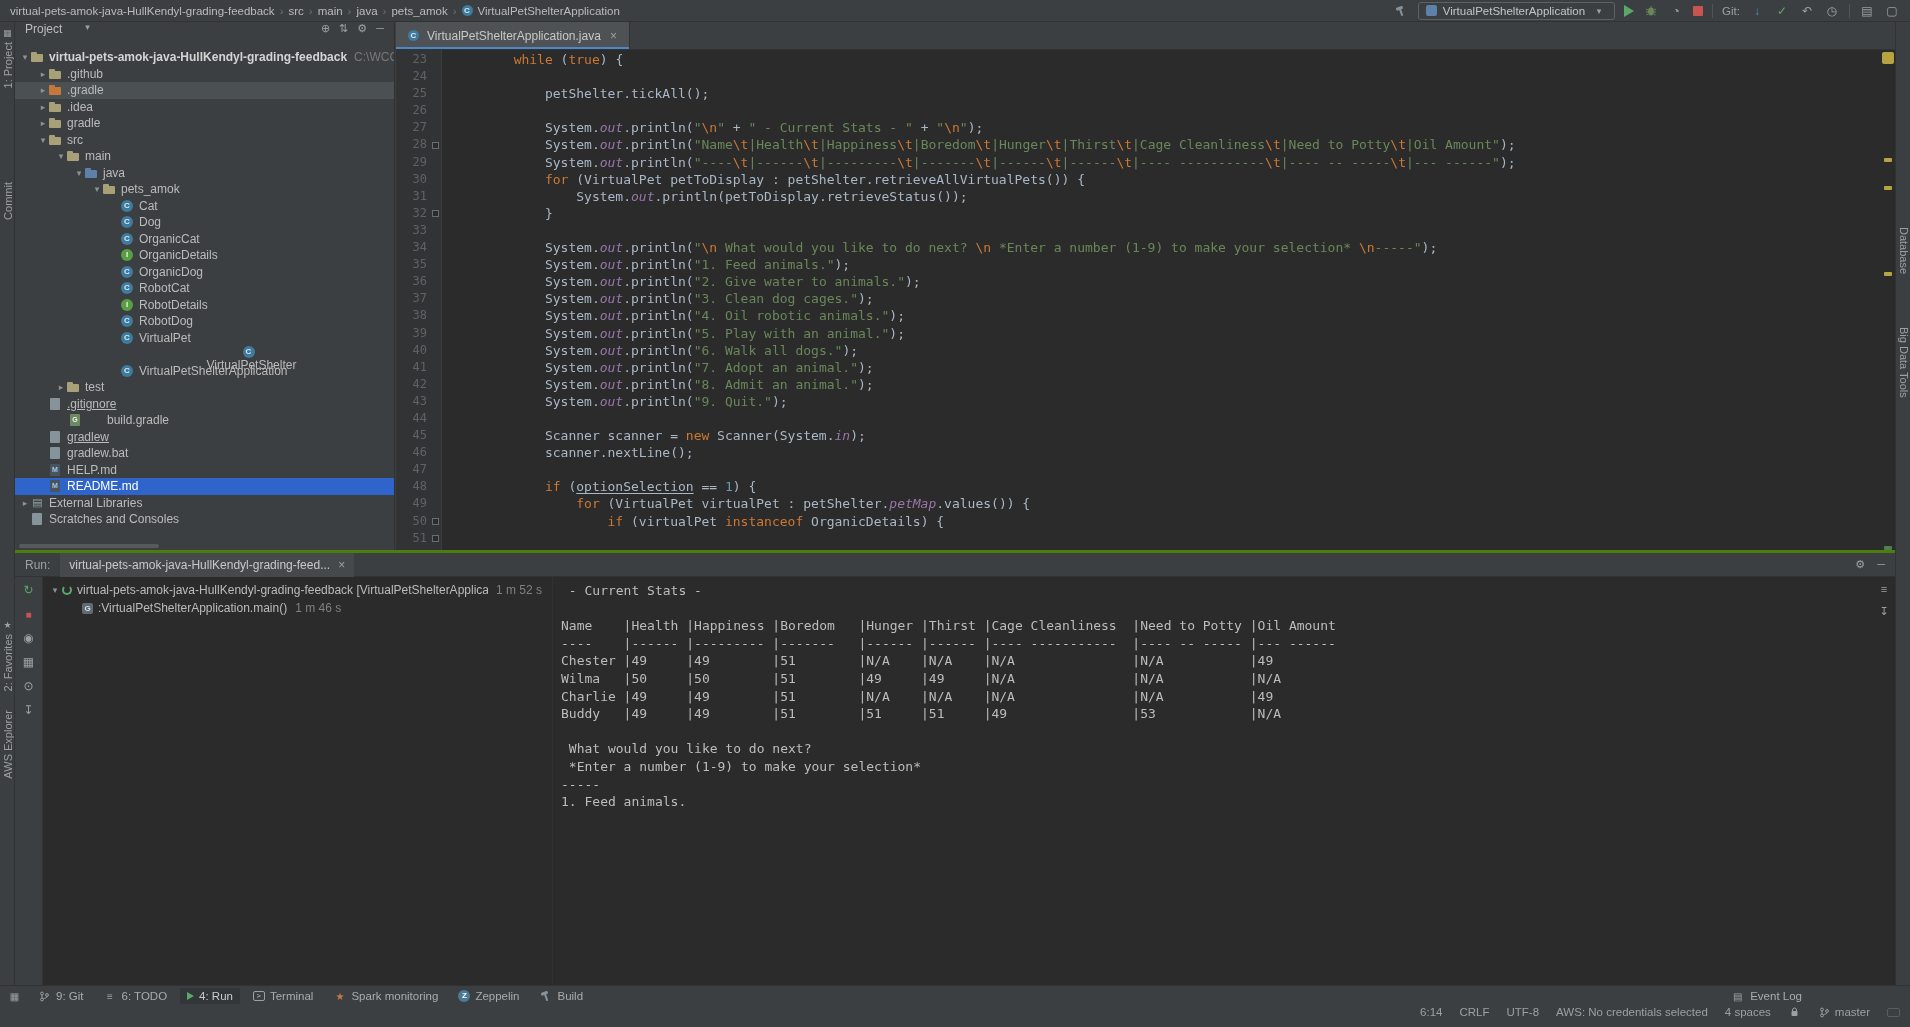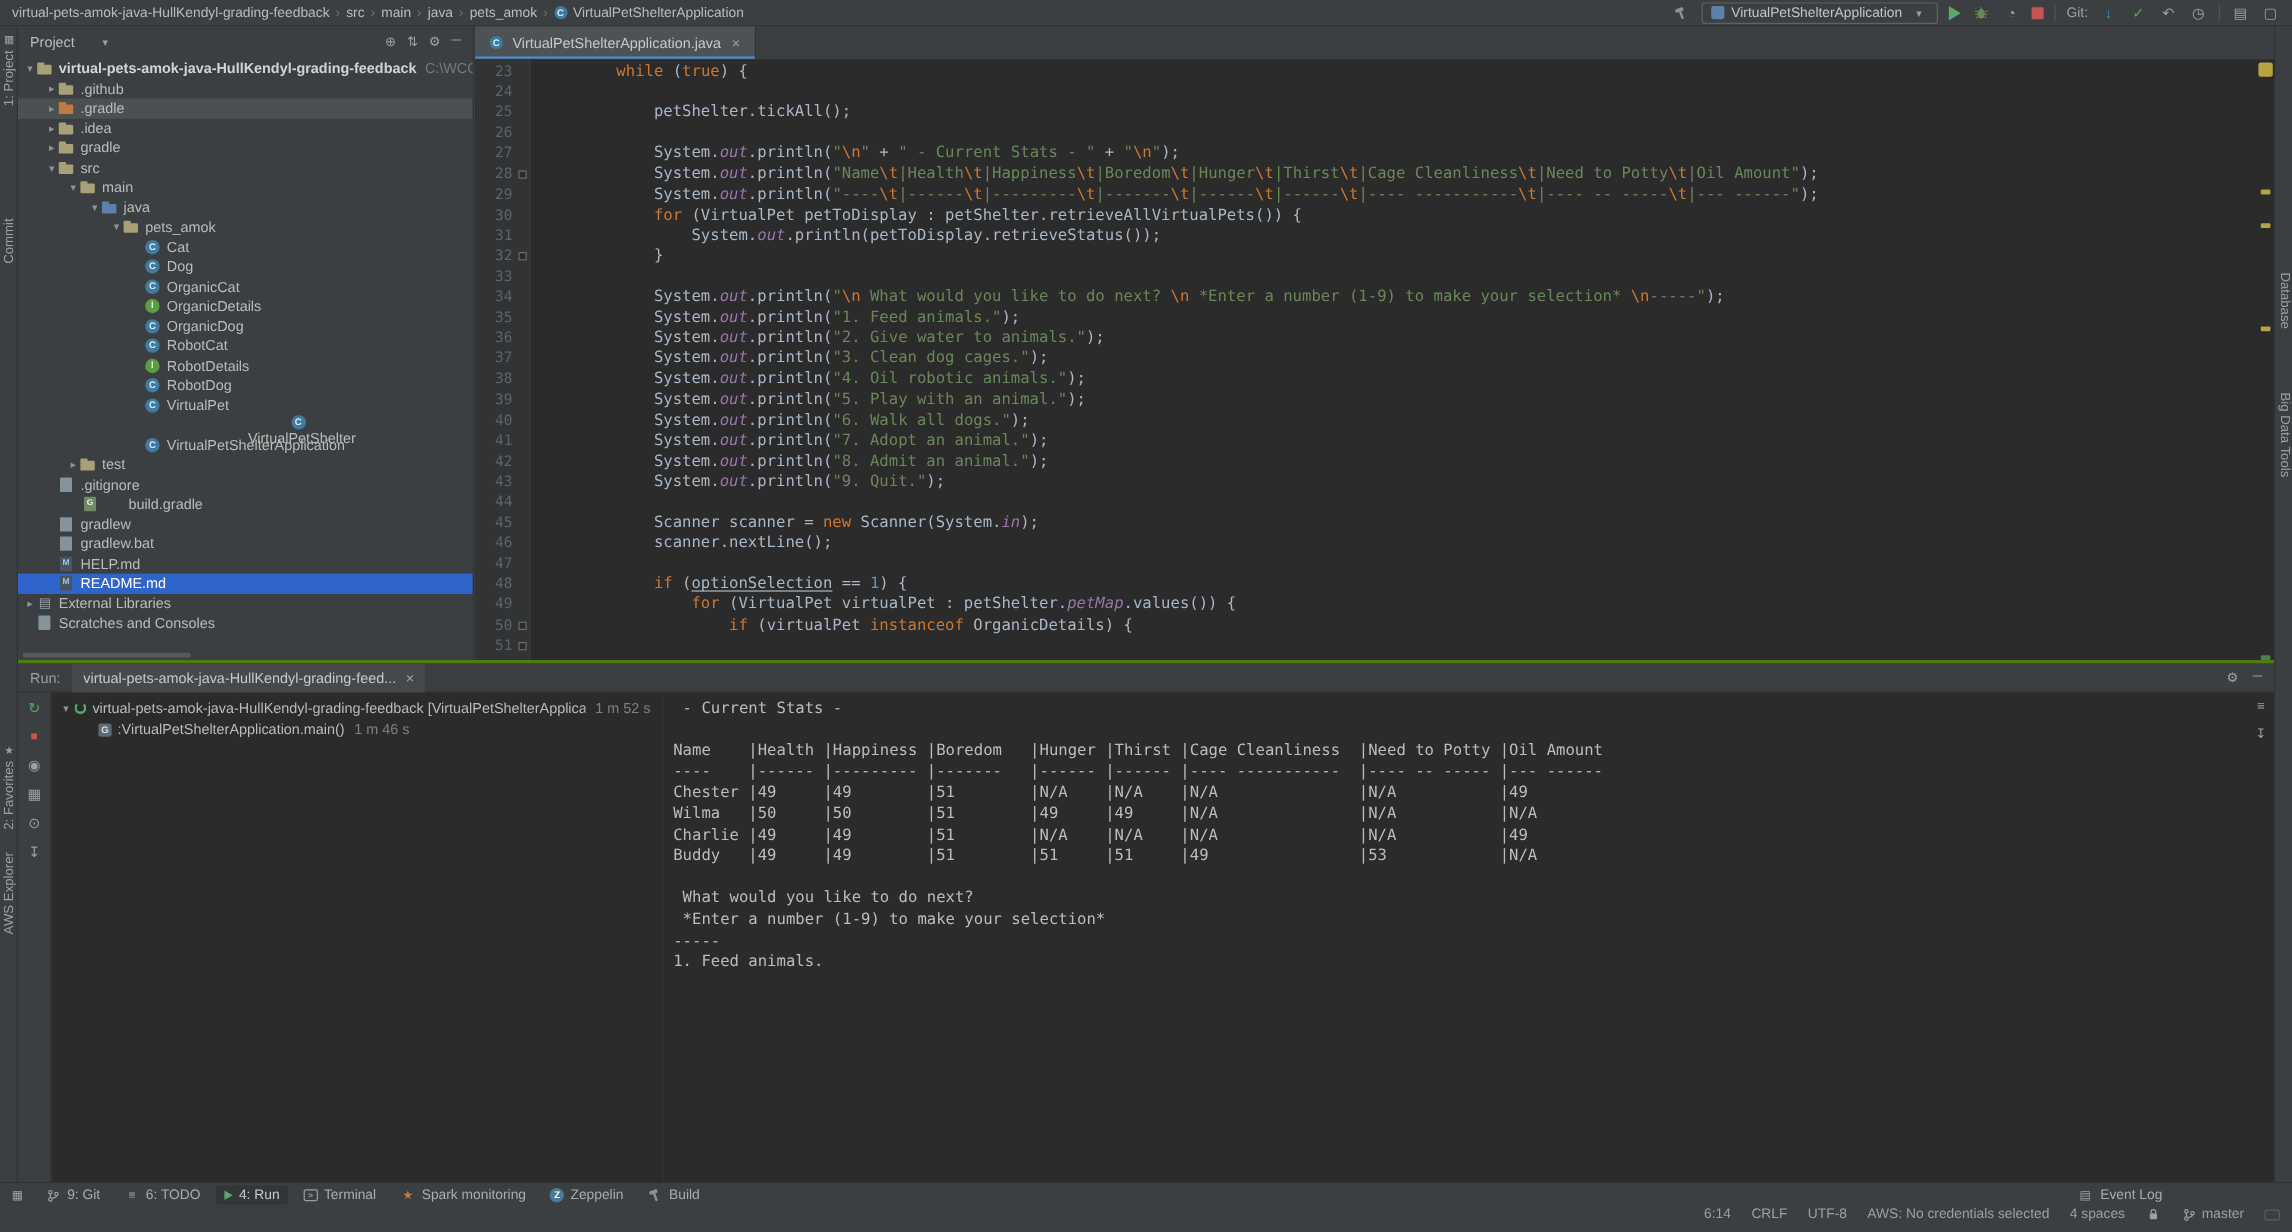--- a/index.html
+++ b/index.html
@@ -34,21 +34,21 @@
   .g-chev::before{content:"▾"} .g-locate::before{content:"⊕"} .g-updown::before{content:"⇅"}
   .g-gear::before{content:"⚙"} .g-dash::before{content:"─"} .g-close::before{content:"×"}
   .g-down::before{content:"↓"} .g-check::before{content:"✓"} .g-undo::before{content:"↶"}
   .g-clock::before{content:"◷"} .g-gauge::before{content:"◔"} .g-winA::before{content:"▤"}
   .g-winB::before{content:"▢"} .g-grid::before{content:"▦"} .g-star::before{content:"★"}
   .g-lines::before{content:"≡"} .g-downbar::before{content:"↧"} .g-dot::before{content:"◉"}
   .g-target::before{content:"⊙"} .g-rerun::before{content:"↻"} .g-stopsq::before{content:"■"}
 
   
   .project{position:absolute;left:15px;top:22px;width:380px;height:528px;background:#3c3f41;border-right:1px solid #323232;overflow:hidden}
-  .phead{height:25px;display:flex;align-items:center;padding:0 10px;gap:23px;color:#bbbbbb}
+  .phead{height:25px;display:flex;align-items:flex-start;padding:0 10px;gap:23px;color:#bbbbbb}
   .phead .chev{color:#9aa0a3;font-size:9px}
   .ph-icons{margin-left:auto;display:flex;gap:9px;color:#9aa0a3;font-size:11px}
   .ptree{position:absolute;top:25px;left:0;right:0;bottom:8px;padding-top:2px;overflow:hidden}
   .trow{display:flex;align-items:center;height:16.5px;white-space:nowrap;color:#bbbbbb;font-size:12px}
   .trow.sel{background:#2f65ca}
   .trow.sel .tlabel{color:#ffffff}
   .trow.hl{background:#4b5052}
   .arrow{width:12px;flex:none;color:#8f9294;font-size:9px;text-align:center}
   .tlabel{margin-left:0}
   .tlabel.b{font-weight:bold;color:#d4d4d4}
@@ -322,31 +322,31 @@
         <div class="trow" style="padding-left: 94px;">
           <span class="arrow"></span>
           <span class="ic-class"></span>
           <span class="tlabel">VirtualPetShelterApplication</span>
         </div>
         <div class="trow" style="padding-left: 40px;">
           <span class="arrow">▸</span>
           <span class="ic-folder"></span>
           <span class="tlabel">test</span>
         </div>
-        <div class="trow" style="padding-left: 22px;">
+        <div class="trow" style="padding-left: 22px; text-decoration: underline;">
           <span class="arrow"></span>
           <span class="ic-file"></span>
           <span class="tlabel">.gitignore</span>
         </div>
         <div class="trow" style="padding-left: 22px; gap: 20px;">
           <span class="arrow"></span>
           <span class="ic-file gradle"></span>
           <span class="tlabel">build.gradle</span>
         </div>
-        <div class="trow" style="padding-left: 22px;">
+        <div class="trow" style="padding-left: 22px; text-decoration: underline;">
           <span class="arrow"></span>
           <span class="ic-file"></span>
           <span class="tlabel">gradlew</span>
         </div>
         <div class="trow" style="padding-left: 22px;">
           <span class="arrow"></span>
           <span class="ic-file"></span>
           <span class="tlabel">gradlew.bat</span>
         </div>
         <div class="trow" style="padding-left: 22px;">

